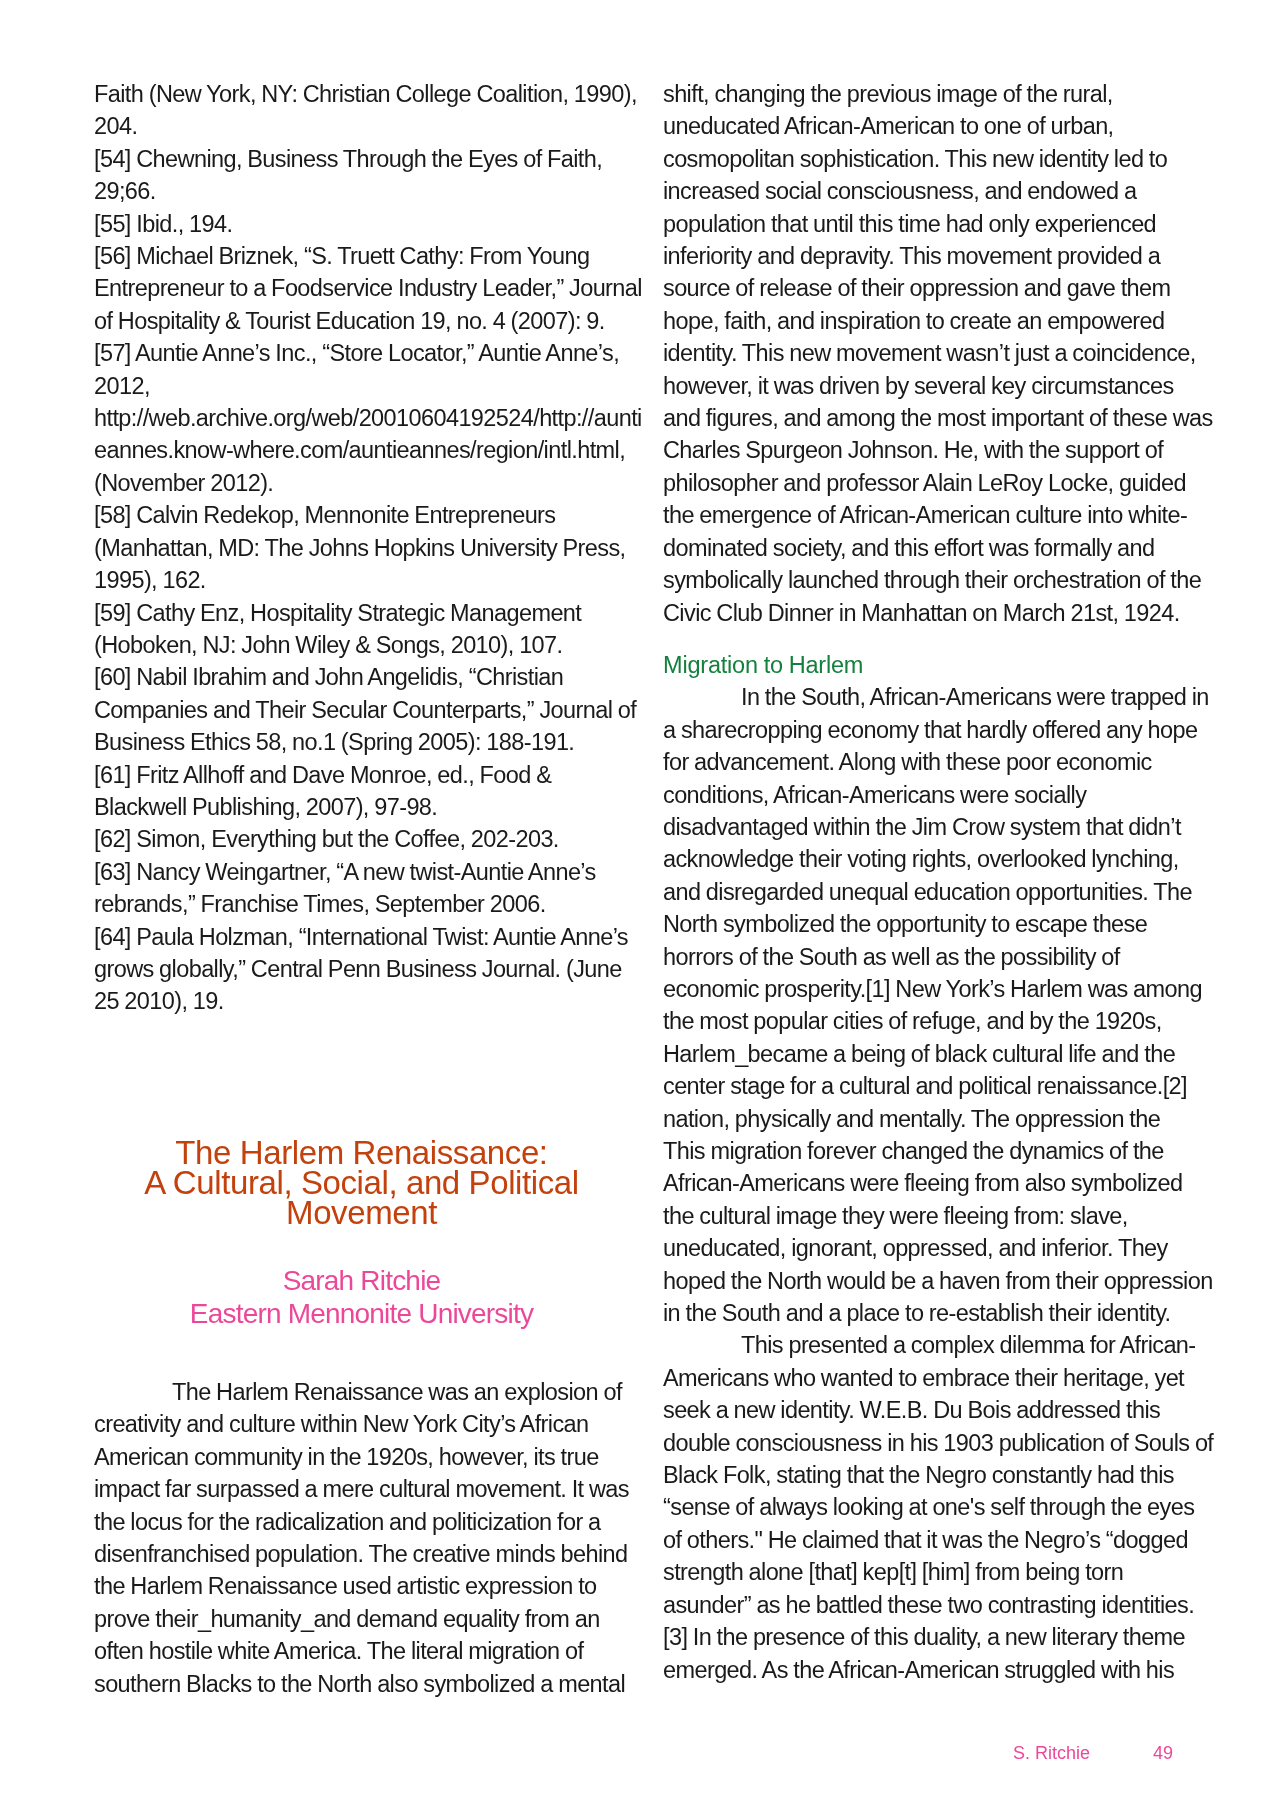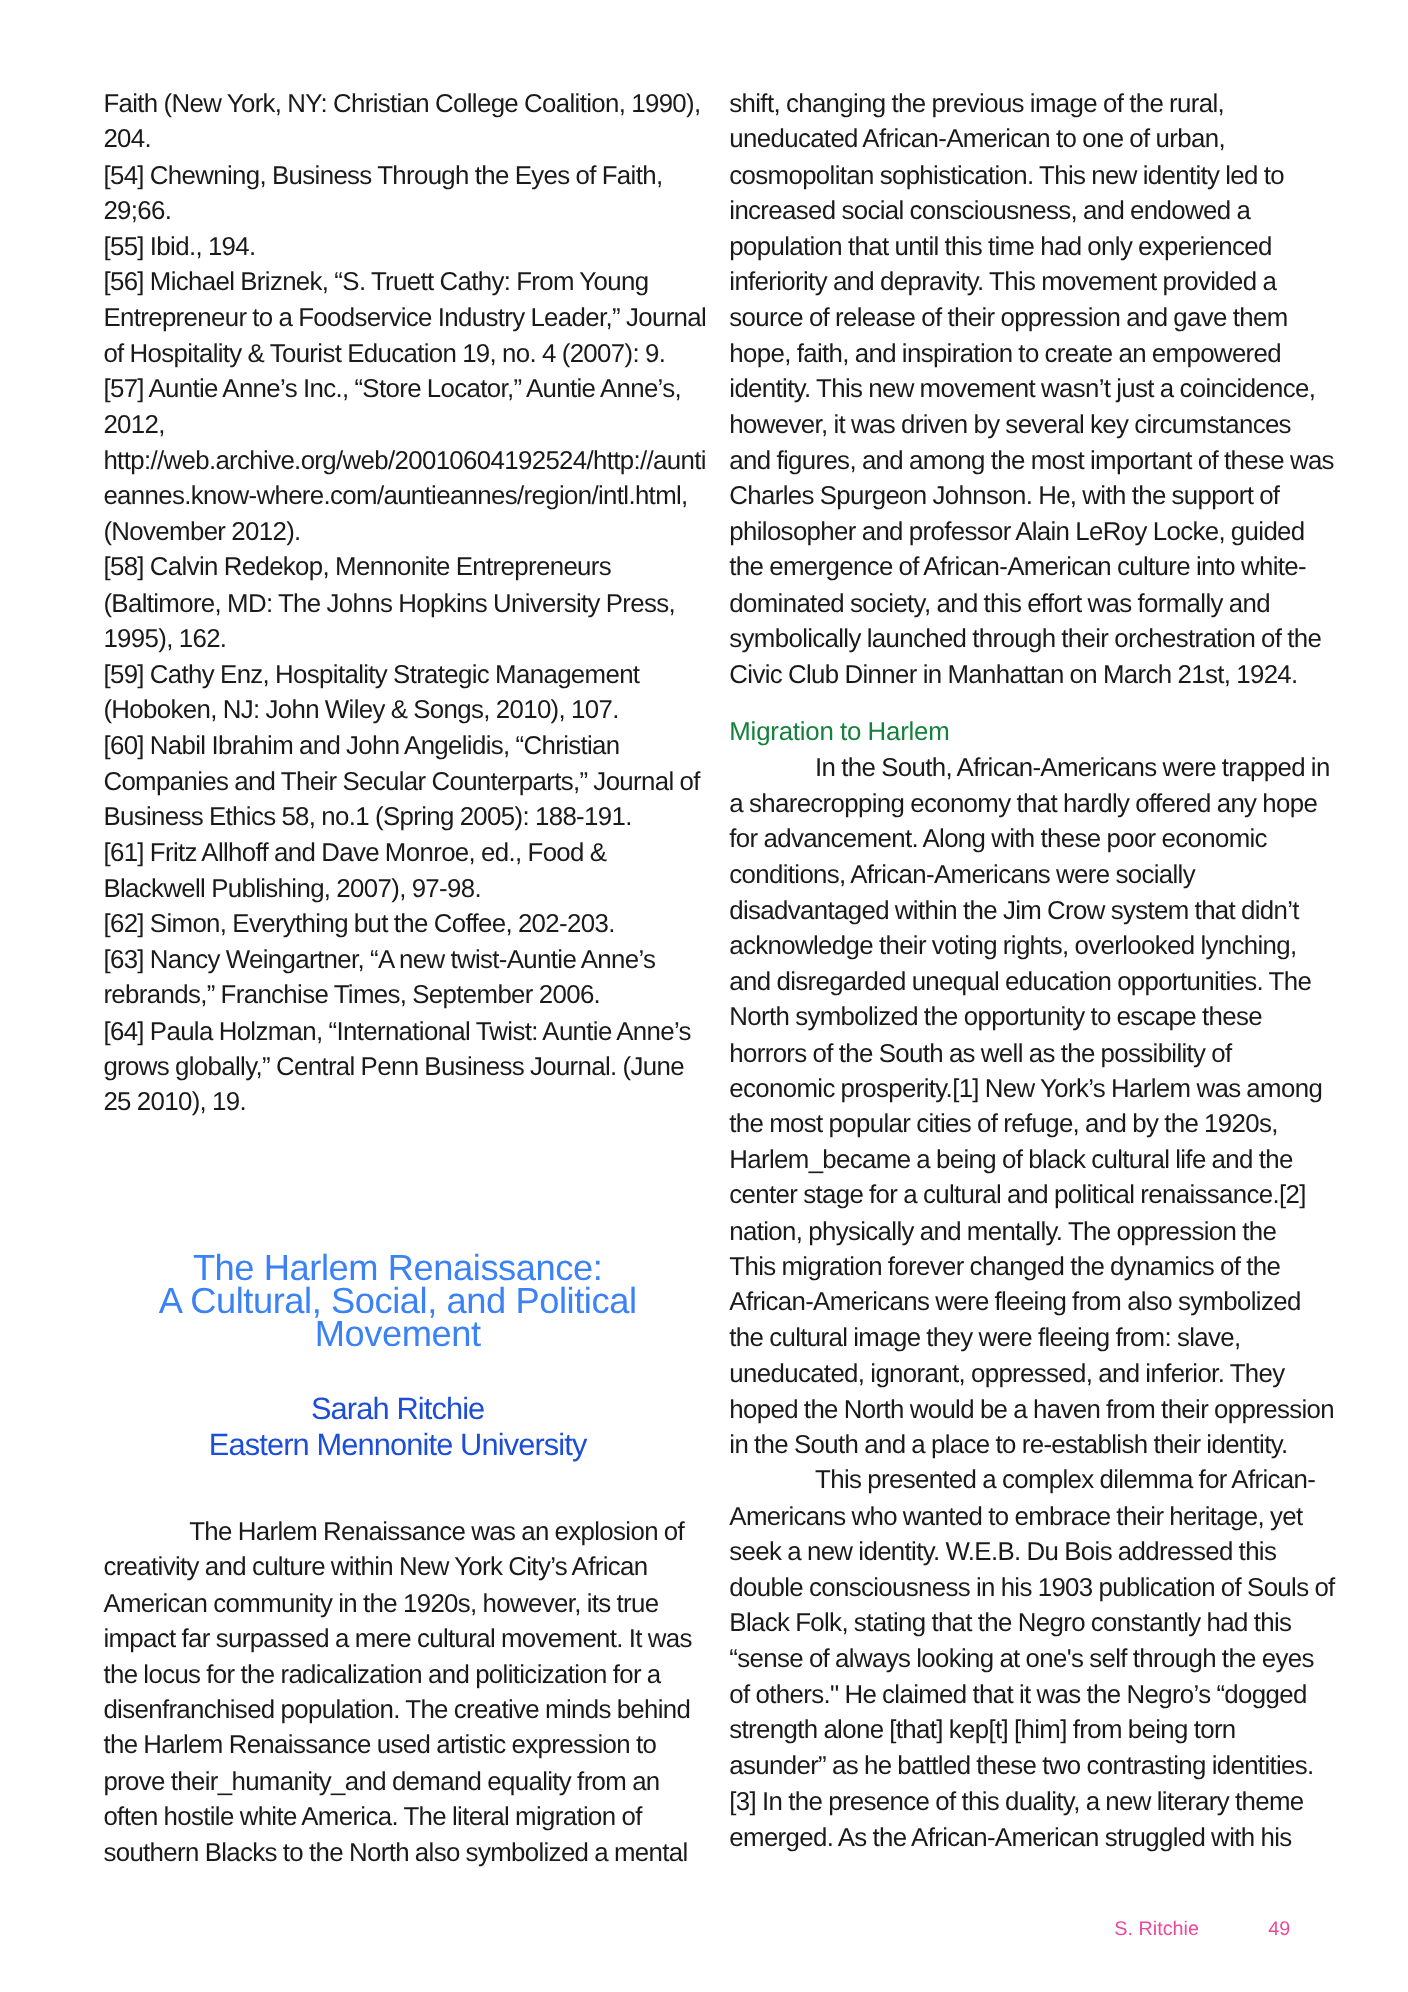--- a/index.html
+++ b/index.html
@@ -4,22 +4,22 @@
 <style>
   html, body { margin: 0; padding: 0; background: #ffffff; }
   body { width: 1280px; height: 1811px; position: relative; overflow: hidden;
          font-family: "Liberation Sans", sans-serif; color: #1a1a1a; }
   .col { position: absolute; top: 78px; font-size: 23.5px; line-height: 32.4px;
          letter-spacing: -0.6px; word-spacing: -0.5px; }
   .col.left { left: 94px; width: 535px; }
   .col.right { left: 663px; width: 540px; }
   .line { white-space: nowrap; display: block; }
   .title-block { position: absolute; left: 94px; width: 535px; top: 1138px; text-align: center; }
-  .title { font-size: 33px; line-height: 30px; letter-spacing: -0.4px; color: #3b82f6; }
-  .author { font-size: 28px; line-height: 33px; margin-top: 36px; letter-spacing: -0.8px; color: #1d4ed8; }
+  .title { font-size: 33px; line-height: 30px; letter-spacing: -0.4px; color: #c2410c; }
+  .author { font-size: 28px; line-height: 33px; margin-top: 36px; letter-spacing: -0.8px; color: #ec4899; }
   .abstract { position: absolute; left: 94px; top: 1376px; width: 540px;
               font-size: 23.5px; line-height: 32.4px; letter-spacing: -0.6px; word-spacing: -0.5px; }
   .indent { padding-left: 78px; }
   .heading { font-size: 23.5px; line-height: 32.4px; letter-spacing: -0.2px; margin-top: 20px; color: #15803d; }
   .footer { position: absolute; top: 1743px; font-size: 18px; color: #ec4899; }
   .footer.author-f { left: 1013px; }
   .footer.page { left: 1153px; }
 </style>
 </head>
 <body>
@@ -32,21 +32,21 @@
   <span class="line">[55] Ibid., 194.</span>
   <span class="line">[56] Michael Briznek, “S. Truett Cathy: From Young</span>
   <span class="line">Entrepreneur to a Foodservice Industry Leader,” Journal</span>
   <span class="line">of Hospitality &amp; Tourist Education 19, no. 4 (2007): 9.</span>
   <span class="line">[57] Auntie Anne’s Inc., “Store Locator,” Auntie Anne’s,</span>
   <span class="line">2012,</span>
   <span class="line">http://web.archive.org/web/20010604192524/http://aunti</span>
   <span class="line">eannes.know-where.com/auntieannes/region/intl.html,</span>
   <span class="line">(November 2012).</span>
   <span class="line">[58] Calvin Redekop, Mennonite Entrepreneurs</span>
-  <span class="line">(Baltimore, MD: The Johns Hopkins University Press,</span>
+  <span class="line">(Manhattan, MD: The Johns Hopkins University Press,</span>
   <span class="line">1995), 162.</span>
   <span class="line">[59] Cathy Enz, Hospitality Strategic Management</span>
   <span class="line">(Hoboken, NJ: John Wiley &amp; Songs, 2010), 107.</span>
   <span class="line">[60] Nabil Ibrahim and John Angelidis, “Christian</span>
   <span class="line">Companies and Their Secular Counterparts,” Journal of</span>
   <span class="line">Business Ethics 58, no.1 (Spring 2005): 188-191.</span>
   <span class="line">[61] Fritz Allhoff and Dave Monroe, ed., Food &amp;</span>
   <span class="line">Blackwell Publishing, 2007), 97-98.</span>
   <span class="line">[62] Simon, Everything but the Coffee, 202-203.</span>
   <span class="line">[63] Nancy Weingartner, “A new twist-Auntie Anne’s</span>

